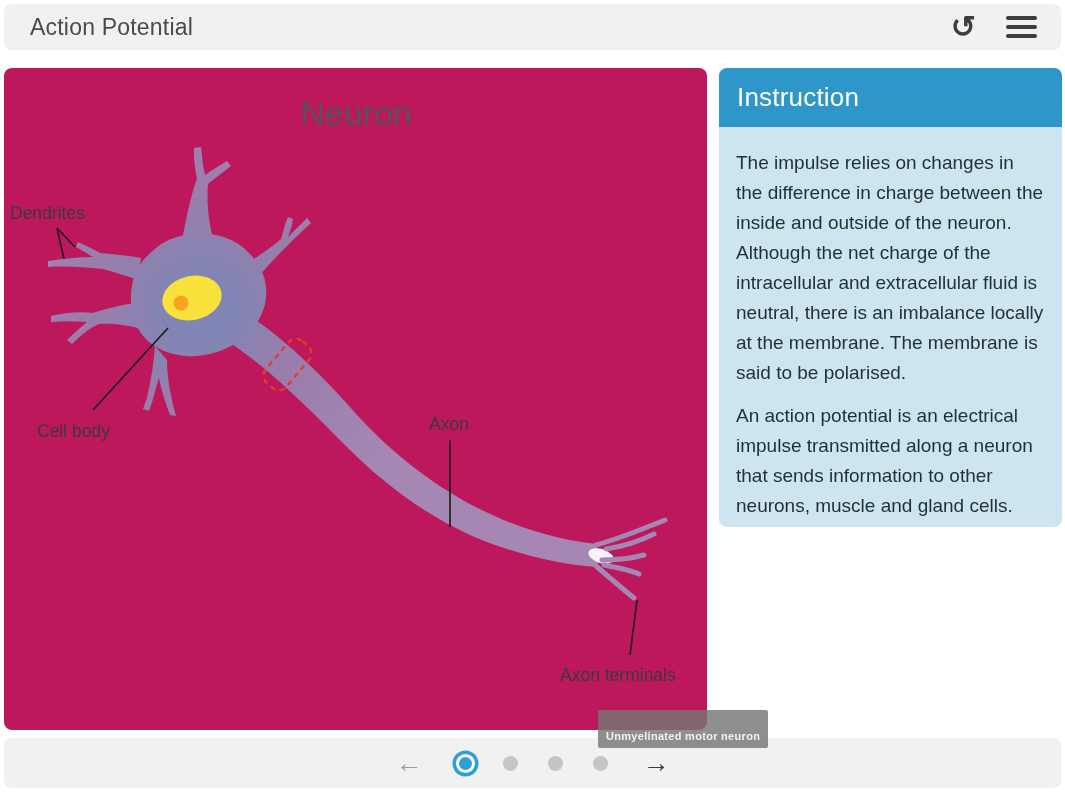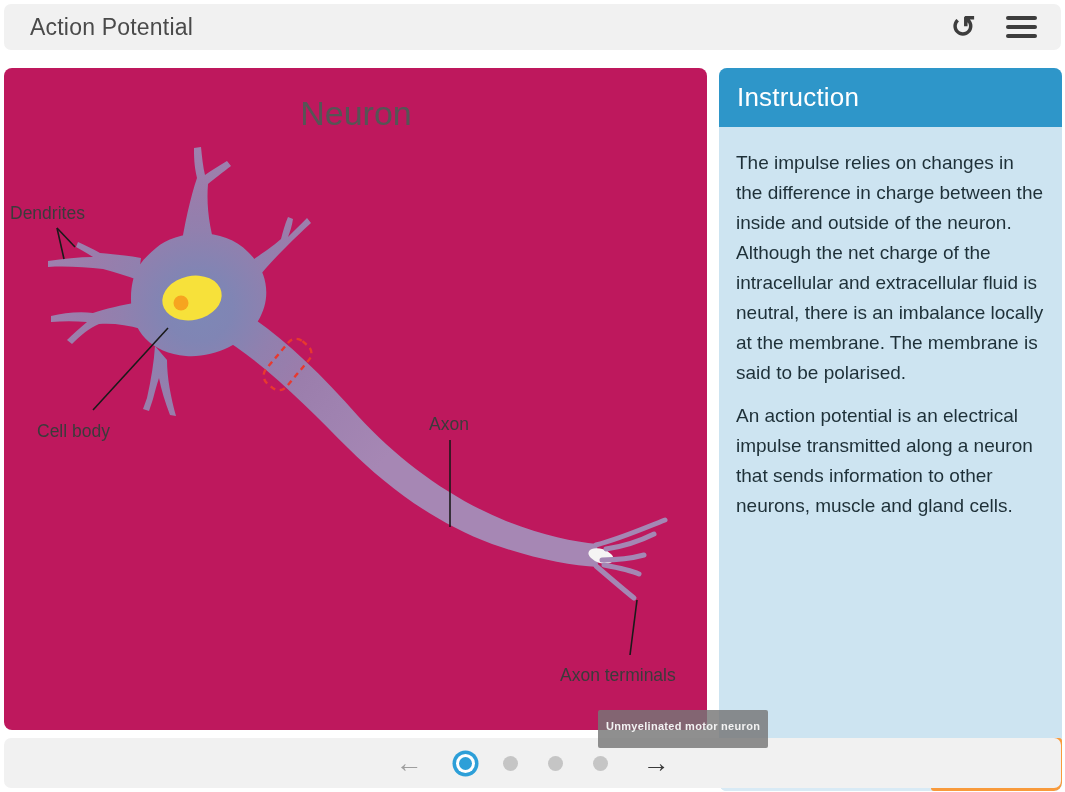--- a/index.html
+++ b/index.html
@@ -18,35 +18,35 @@
 
   
   .canvas { position:absolute; left:4px; top:68px; width:703px; height:662px;
             background:#be185d; border-radius:8px; overflow:hidden; }
   .canvas svg { display:block; width:703px; height:662px; }
   .svg-title { font-size:34px; fill:#555555; font-family:"Liberation Sans", sans-serif; }
   .svg-label { font-size:17.5px; fill:#3b3b3b; font-family:"Liberation Sans", sans-serif; }
   .pointer-line { stroke:#1a1a1a; stroke-width:1.6; fill:none; }
 
   
-  .instruction { position:absolute; left:719px; top:68px; width:343px; height:723px;
+  .instruction { position:absolute; left:719px; top:68px; width:343px; height:459px;
                  border-radius:8px; overflow:hidden; display:flex; flex-direction:column; background:#cde4f1; }
   .instruction-header { height:59px; background:#2e96c9; display:flex; align-items:center; flex:none; }
   .instruction-header h2 { color:#ffffff; font-size:26px; font-weight:400; padding-left:18px; letter-spacing:0.2px; }
   .instruction-body { flex:1; padding:21px 17px 0 17px; color:#1e3038; font-size:19px; line-height:30px; }
   .instruction-body p { margin-bottom:13px; }
   .instruction-footer { height:53px; flex:none; background:#d8eaf5; position:relative; }
   .zoom-btn { position:absolute; right:0; top:0; width:131px; height:53px; border:none; cursor:pointer;
               background:#f89a3c; color:#222222; font-size:20px; font-family:"Liberation Sans", sans-serif;
               letter-spacing:0.6px; border-radius:3px 3px 8px 3px; }
 
   
   .tooltip { position:absolute; left:598px; top:710px; height:38px; z-index:5;
              background:rgba(118,118,118,0.82); color:#f2f2f2; font-size:11px; font-weight:700;
-             letter-spacing:0.3px; padding:10px 8px 0 8px; border-radius:2px; white-space:nowrap; }
+             letter-spacing:0.3px; padding:20px 8px 0 8px; border-radius:2px; white-space:nowrap; }
 
   
   .navbar { position:absolute; left:4px; top:738px; width:1057px; height:50px;
             background:#f1f1f1; border-radius:7px; display:flex; align-items:center; justify-content:center; }
   .nav-arrow { background:none; border:none; cursor:pointer; font-size:27px; line-height:27px;
                font-family:"Liberation Sans", sans-serif; padding:0 6px; }
   .nav-arrow.prev { color:#9e9e9e; margin-right:14px; }
   .nav-arrow.next { color:#3a3a3a; margin-left:14px; }
   .dot { display:inline-block; border-radius:50%; cursor:pointer; }
   .dot.inactive { width:15px; height:15px; background:#c5c5c5; margin:0 15px; }

